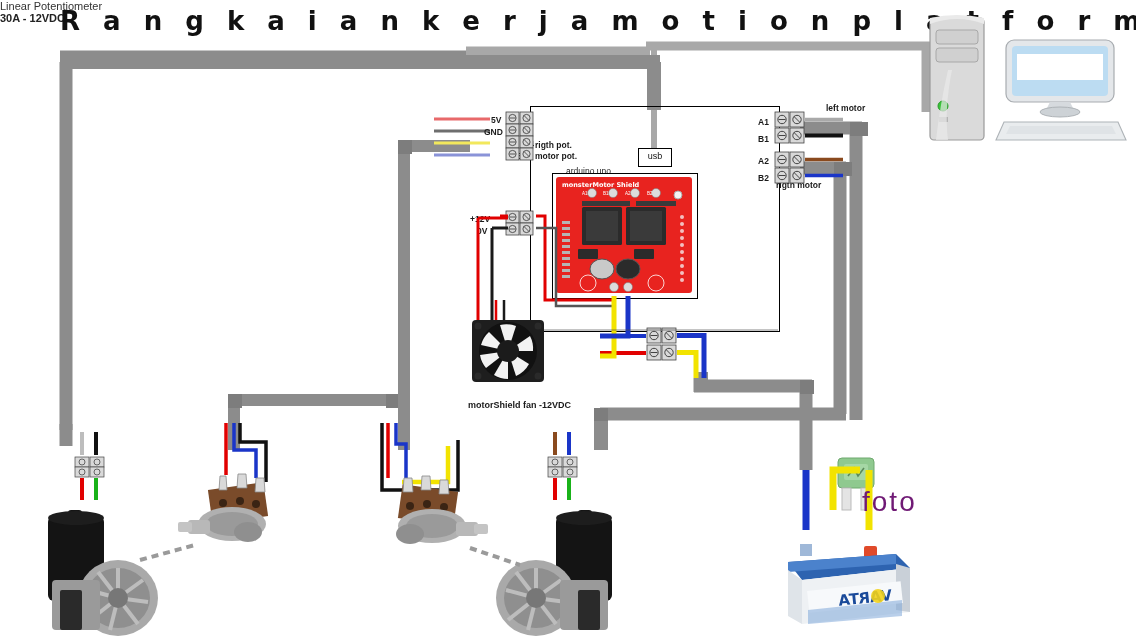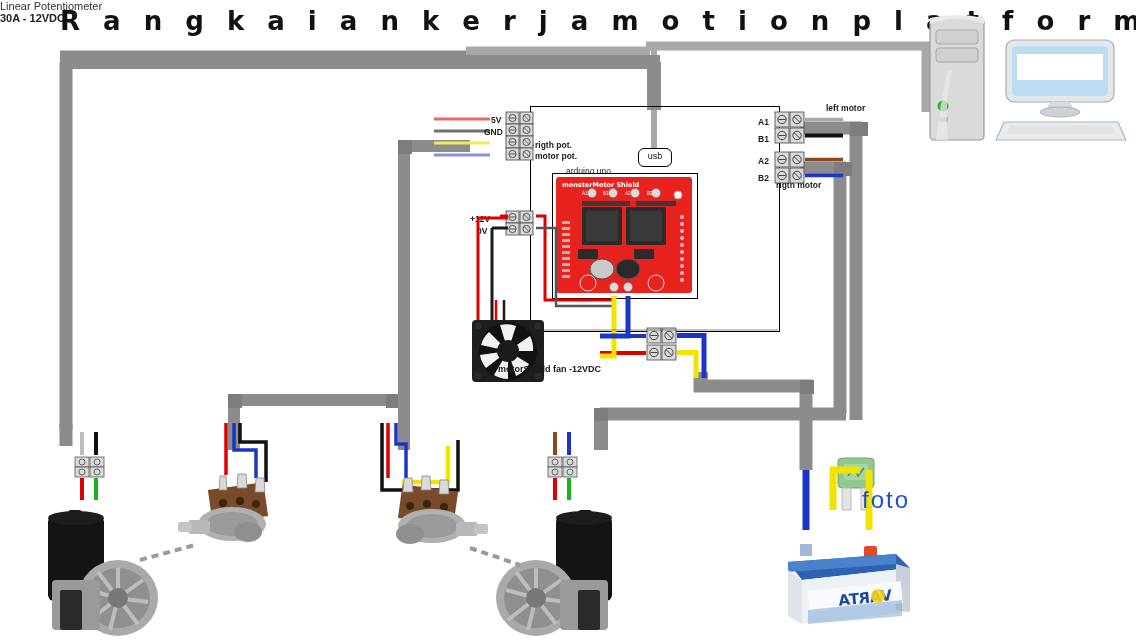--- a/index.html
+++ b/index.html
@@ -66,21 +66,21 @@
 
     <path d="M700,378 L700,392" stroke="#8c8c8c" stroke-width="13" fill="none"></path>
     <path d="M694,386 L812,386" stroke="#8c8c8c" stroke-width="13" fill="none"></path>
     <path d="M806,386 L806,470" stroke="#8c8c8c" stroke-width="13" fill="none"></path>
     <path d="M800,380 L814,380 L814,394 L800,394 Z" fill="#7d7d7d"></path>
     <path d="M694,372 L708,372 L708,392 L694,392 Z" fill="#8c8c8c"></path>
   </svg>
 
   <div class="box-outline" style="left:530px;top:106px;width:248px;height:224px;"></div>
 
-  <div class="usbbox" style="left:638px;top:148px;width:32px;height:17px;border-radius:6px;">
+  <div class="usbbox" style="left:638px;top:148px;width:32px;height:17px;">
     <span>usb</span>
   </div>
   <div class="lbl" style="left:566px;top:166px;">arduino uno</div>
 
   <div class="box-outline" style="left:552px;top:173px;width:144px;height:124px;background:#ffffff;"></div>
   <svg class="abs" style="left:556px;top:177px;width:136px;height:116px;">
     <rect x="0" y="0" width="136" height="116" fill="#e8231f" rx="3"></rect>
 
     <text x="6" y="10" font-size="6.5" fill="#ffffff" font-family="DejaVu Sans, sans-serif" font-weight="bold">monsterMotor Shield</text>
 
@@ -310,21 +310,21 @@
       <path d="M36,31 L28,5 A27,27 0 0,1 44,6 Z"></path>
     </g>
     <circle cx="36" cy="31" r="11" fill="#1b1b1b"></circle>
     <g fill="#2a2a2a">
       <circle cx="6" cy="6" r="3.5"></circle>
         <circle cx="66" cy="6" r="3.5"></circle>
       <circle cx="6" cy="56" r="3.5"></circle>
         <circle cx="66" cy="56" r="3.5"></circle>
     </g>
   </svg>
-  <div class="lbl b" style="left:468px;top:364px;font-size:9px;margin-left:30px;">motorShield fan -12VDC</div>
+  <div class="lbl b" style="left:468px;top:400px;font-size:9px;">motorShield fan -12VDC</div>
 
   <svg class="abs" style="left:30px;top:430px;width:140px;height:211px;">
 
     <line x1="52" y1="2" x2="52" y2="25" stroke="#bdbdbd" stroke-width="4"></line>
     <line x1="66" y1="2" x2="66" y2="25" stroke="#111111" stroke-width="4"></line>
     <line x1="52" y1="48" x2="52" y2="70" stroke="#e10000" stroke-width="4"></line>
     <line x1="66" y1="48" x2="66" y2="70" stroke="#19b219" stroke-width="4"></line>
 
     <g stroke="#444" stroke-width="0.7" fill="#d9d9d9">
       <rect x="45" y="27" width="14" height="10"></rect>
@@ -476,21 +476,21 @@
 
     <path d="M10,46 L24,56 L24,100 L10,92 Z" fill="#dfe4e9"></path>
     <path d="M24,56 L132,44 L132,88 L24,100 Z" fill="#eef1f4"></path>
     <path d="M118,40 L132,44 L132,88 L118,86 Z" fill="#c9d0d8"></path>
 
     <rect x="30" y="62" width="94" height="22" fill="#f7f9fb" transform="rotate(-6 77 73)"></rect>
     <text x="36" y="80" font-size="15" font-weight="bold" fill="#1a4a9a" font-family="DejaVu Sans, sans-serif" transform="rotate(-6 77 73) scale(-1,1) translate(-150,0)">VARTA</text>
     <path d="M30,86 L124,76 L124,92 L30,100 Z" fill="#7fa8d8" opacity="0.55"></path>
     <circle cx="100" cy="72" r="7" fill="#f2d21a" opacity="0.9"></circle>
   </svg>
-  <div class="abs" style="left:862px;top:486px;color:#1d4ed8;font-size:24px;letter-spacing:2px;">foto</div>
+  <div class="abs" style="left:862px;top:486px;color:#701a75;font-size:28px;letter-spacing:2px;">foto</div>
 
   <svg class="abs" style="left:922px;top:10px;width:214px;height:140px;">
 
     <rect x="8" y="8" width="54" height="122" fill="#dadada" stroke="#9a9a9a" stroke-width="1.2" rx="4"></rect>
     <path d="M8,14 Q35,4 62,14 L62,8 Q35,2 8,8 Z" fill="#eaeaea"></path>
     <rect x="14" y="20" width="42" height="14" fill="#d0d0d0" stroke="#a8a8a8" rx="3"></rect>
     <rect x="14" y="38" width="42" height="14" fill="#d0d0d0" stroke="#a8a8a8" rx="3"></rect>
     <circle cx="21" cy="96" r="5" fill="#39c339" stroke="#2a9a2a"></circle>
     <rect x="17" y="107" width="9" height="5" fill="#b4b4b4"></rect>
     <path d="M30,60 Q22,100 26,130 L14,130 Q18,95 26,60 Z" fill="#eaeaea" opacity="0.7"></path>

